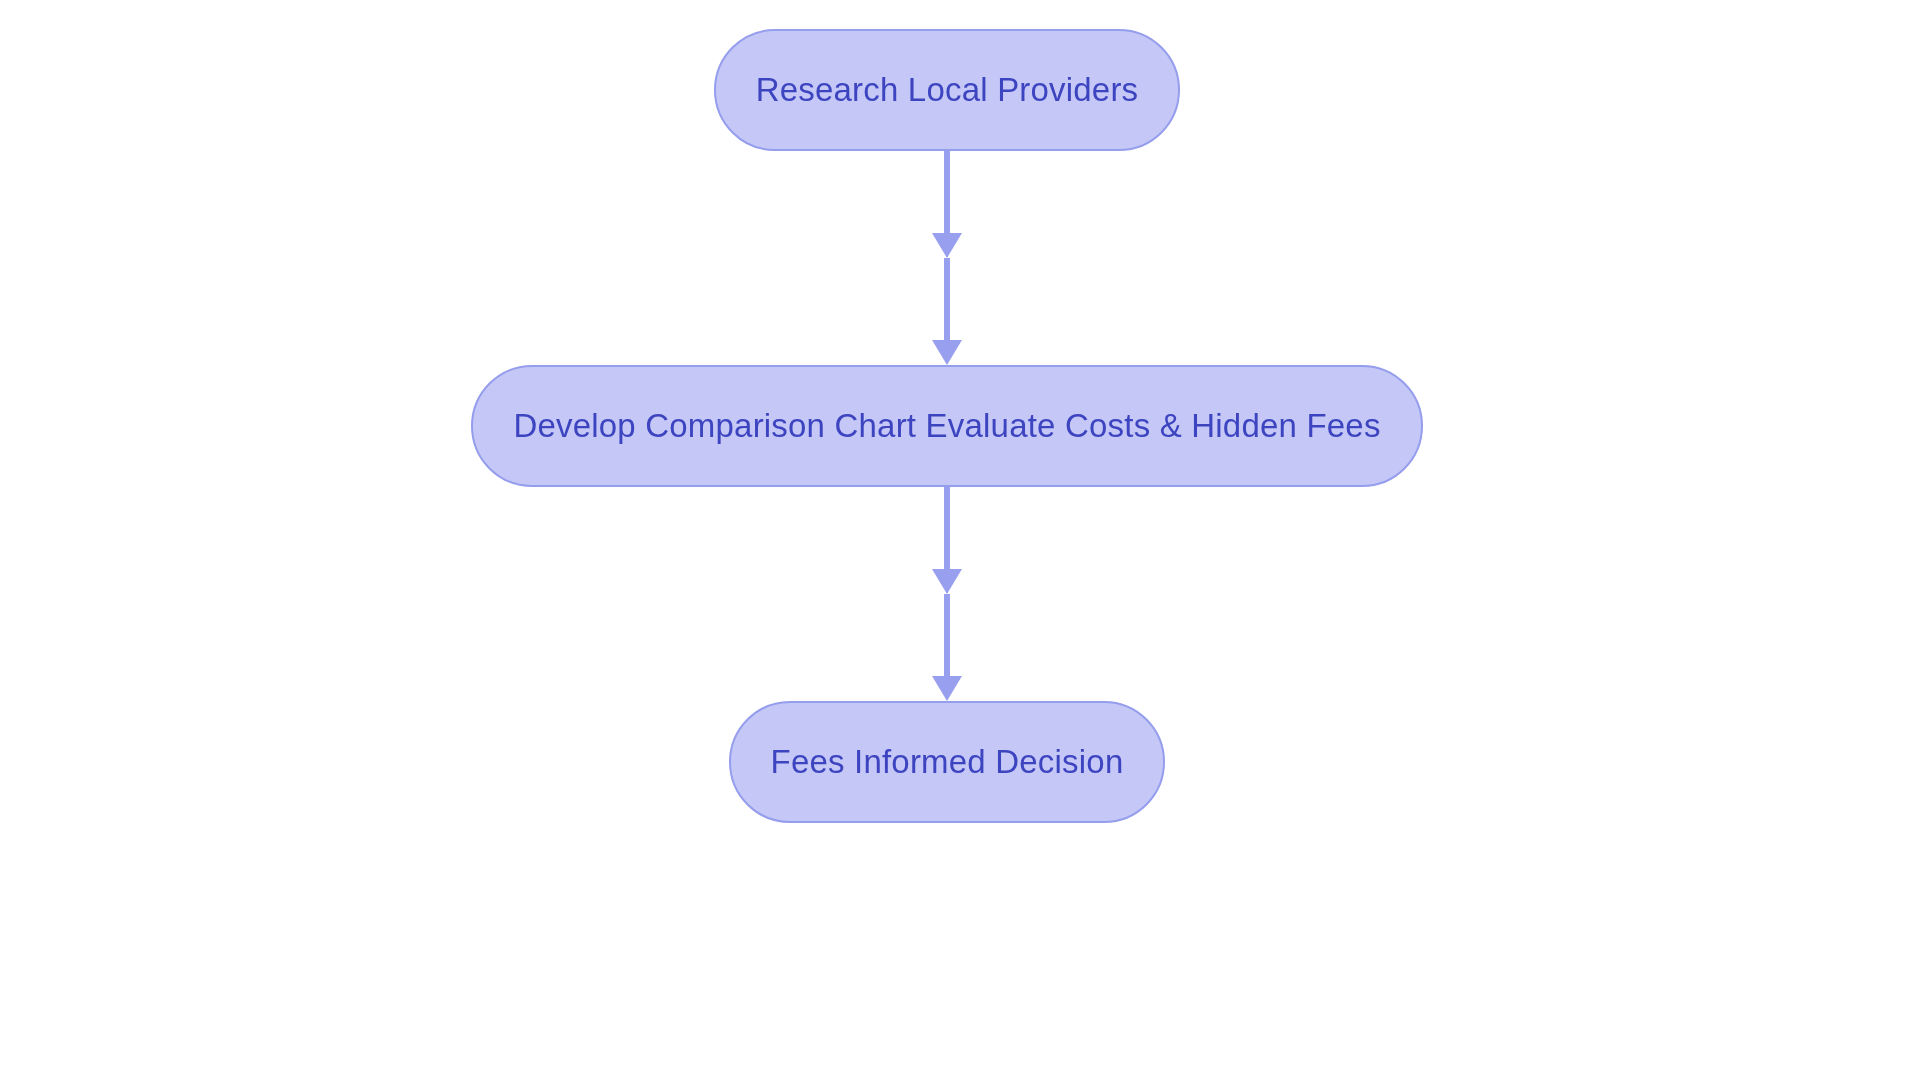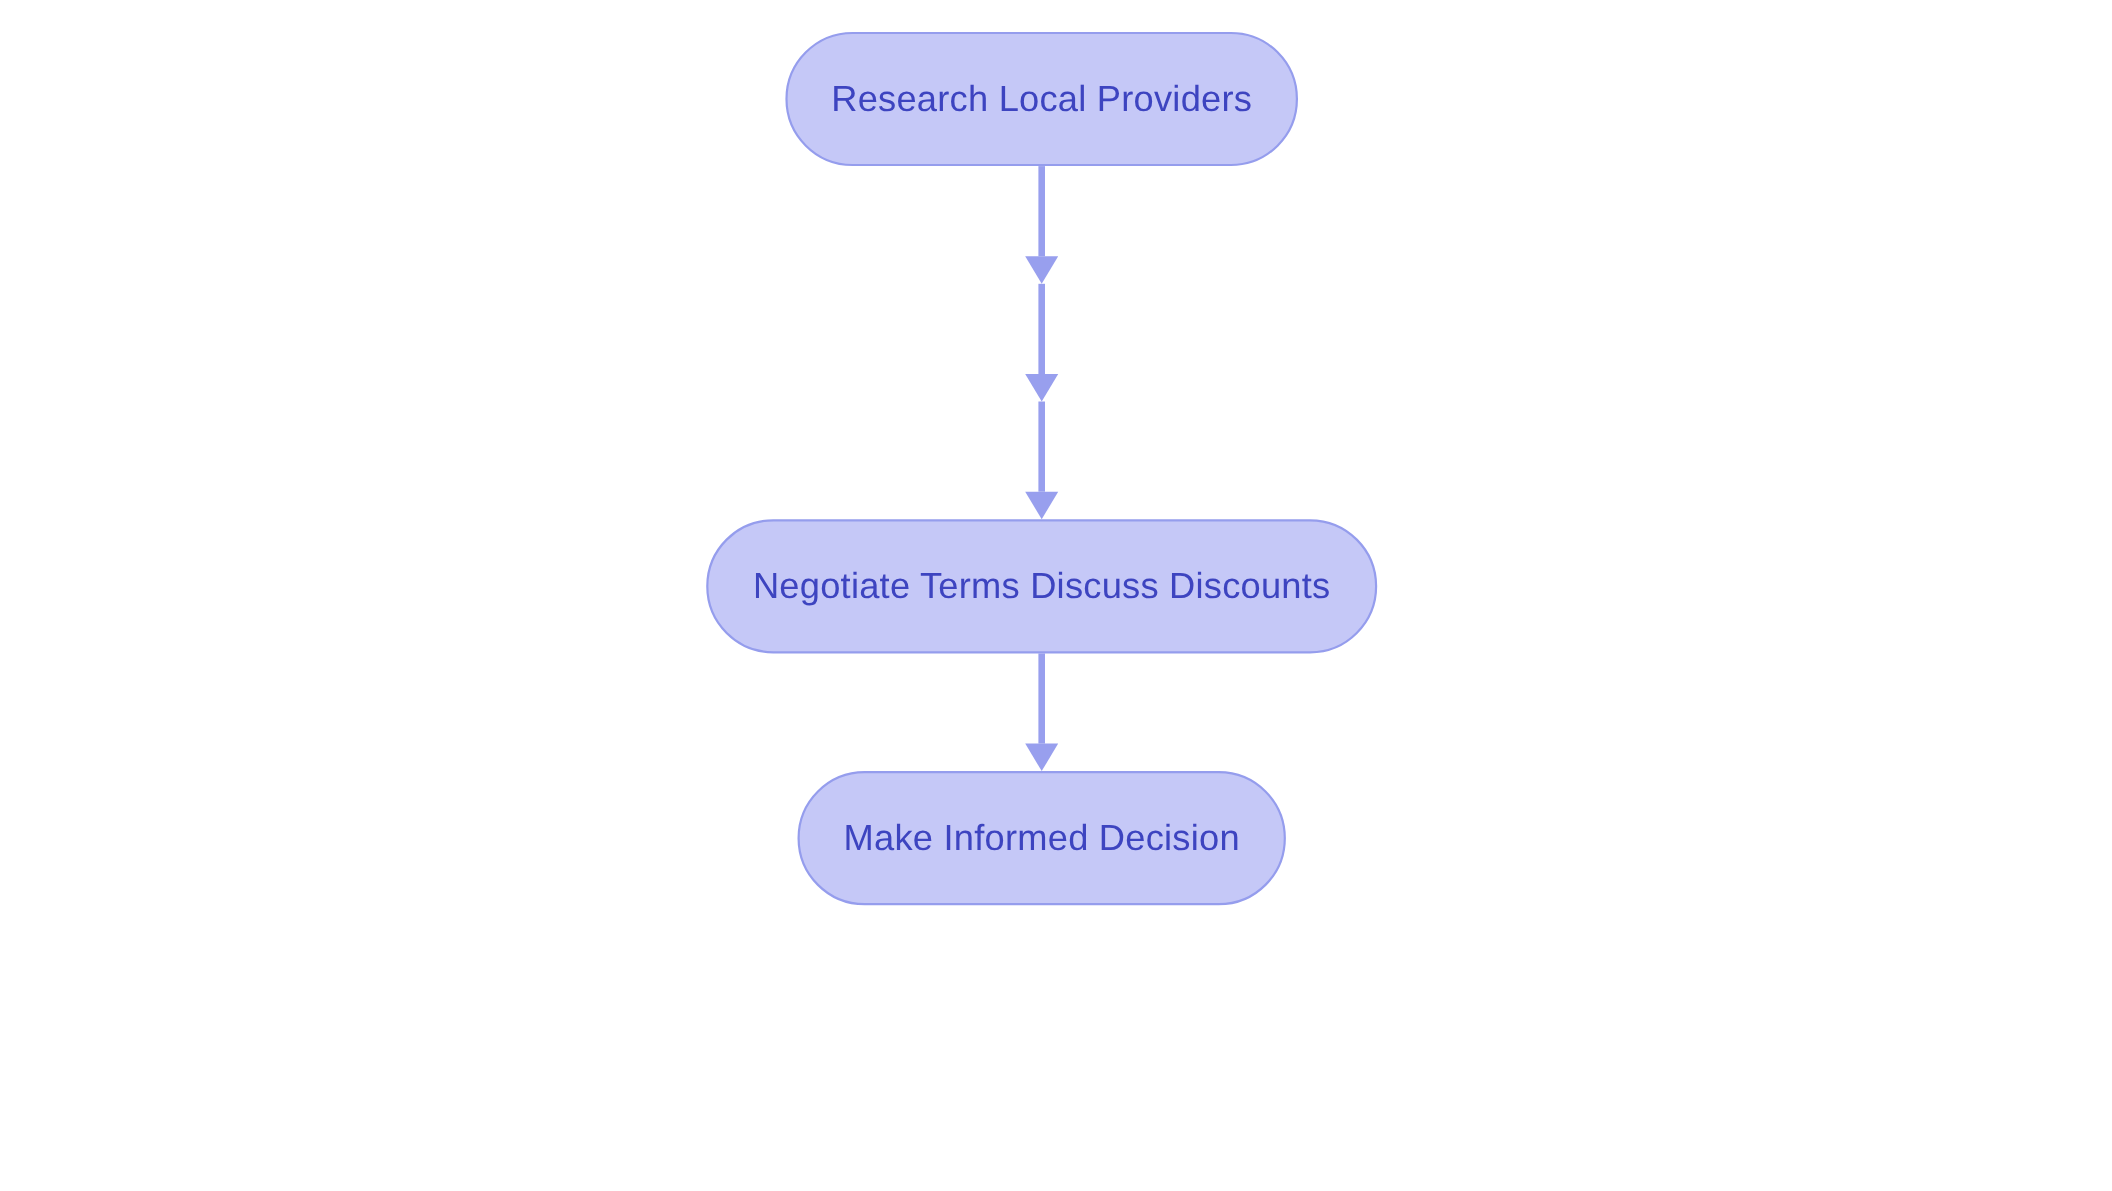--- a/index.html
+++ b/index.html
@@ -70,32 +70,32 @@
     <div class="arrow-shaft"></div>
     <div class="arrow-head"></div>
   </div>
 
 
   <div class="arrow">
     <div class="arrow-shaft"></div>
     <div class="arrow-head"></div>
   </div>
 
+  <div class="node">
+    <span class="node-label">Develop Comparison Chart Evaluate Costs &amp; Hidden Fees</span>
+  </div>
+
+  <div class="arrow">
+    <div class="arrow-shaft"></div>
+    <div class="arrow-head"></div>
+  </div>
+
 
   <div class="arrow">
     <div class="arrow-shaft"></div>
     <div class="arrow-head"></div>
   </div>
 
   <div class="node">
-    <span class="node-label">Negotiate Terms Discuss Discounts</span>
-  </div>
-
-  <div class="arrow">
-    <div class="arrow-shaft"></div>
-    <div class="arrow-head"></div>
-  </div>
-
-  <div class="node">
-    <span class="node-label">Make Informed Decision</span>
+    <span class="node-label">Fees Informed Decision</span>
   </div>
 
 </div>
 
 </body></html>

